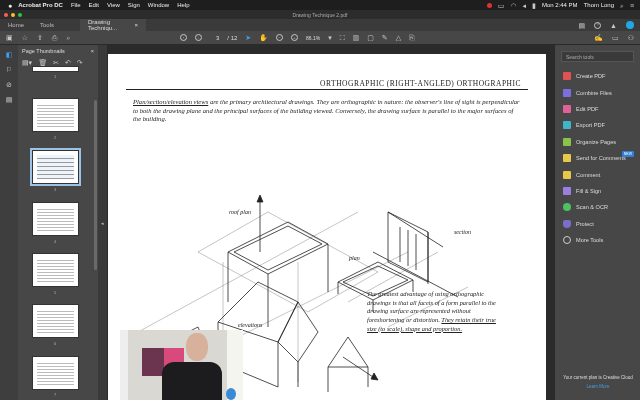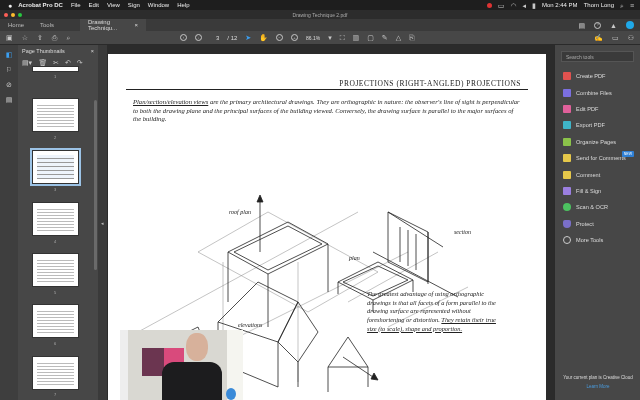--- a/index.html
+++ b/index.html
@@ -184,21 +184,21 @@
   </div>
   <div class="tp-scroll"></div>
 </div>
 
 <div class="divider">
   <span style="position:absolute;left:3px;top:175px;font-size:5px;color:#bbb">◂</span>
 </div>
 
 <div class="docarea">
   <div class="page">
-    <div class="pg-title">PROJECTIONS (RIGHT-ANGLED) PROJECTIONS</div>
+    <div class="pg-title">ORTHOGRAPHIC (RIGHT-ANGLED) ORTHOGRAPHIC</div>
     <div class="pg-rule"></div>
     <div class="pg-para"><span class="u">Plan/section/elevation views</span><span> are the primary architectural drawings. They are orthographic in nature: the observer's line of sight is perpendicular to both the drawing plane and the principal surfaces of the building viewed. Conversely, the drawing surface is parallel to the major surfaces of the building.</span></div>
 
     <svg class="drawing" width="380" height="250" viewBox="0 0 380 250" stroke="#222" fill="none" stroke-width="0.8">
 
       <g stroke="#888" stroke-width="0.5">
         <line x1="0" y1="180" x2="220" y2="60"></line>
           <line x1="30" y1="220" x2="270" y2="100"></line>
         <line x1="60" y1="100" x2="130" y2="60"></line>
           <line x1="130" y1="60" x2="240" y2="120"></line>

